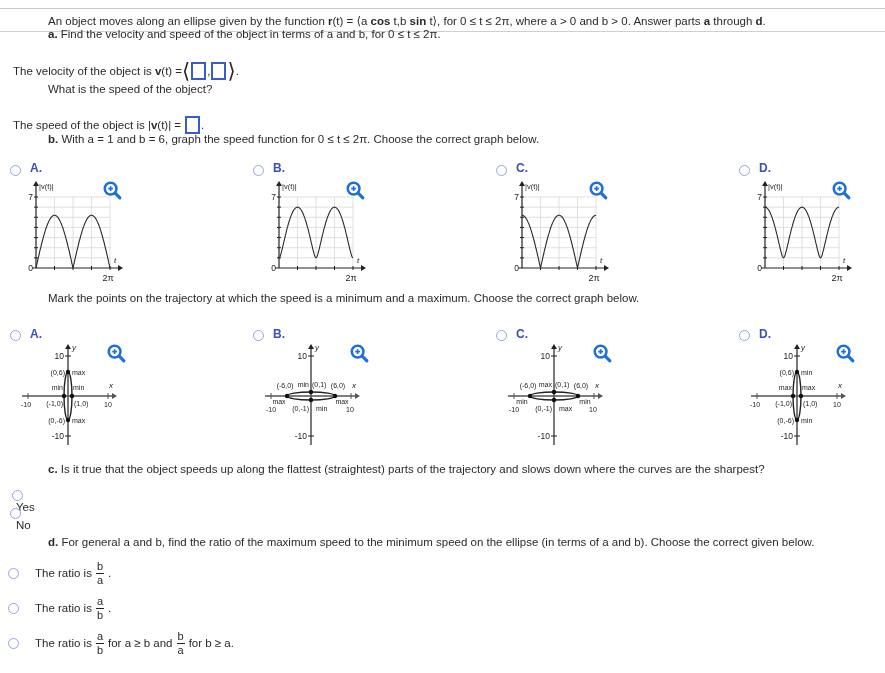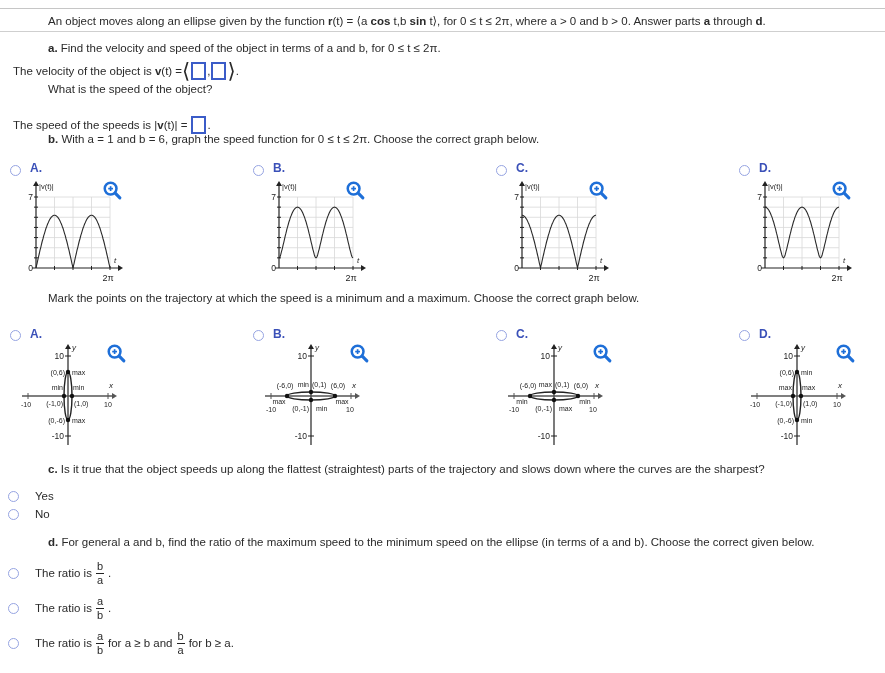--- a/index.html
+++ b/index.html
@@ -12,53 +12,53 @@
   .radio{display:inline-block;width:11px;height:11px;border:1.5px solid #96a4e2;border-radius:50%;
          background:#fff;box-sizing:border-box;flex:0 0 auto;}
   .opt{position:absolute;width:175px;height:132px;}
   .opt .radio{position:absolute;left:0;}
   .optletter{position:absolute;left:20px;top:-1px;font-weight:bold;font-size:12px;color:#3a50b8;}
   .gsvg{position:absolute;}
   .zoomicon{position:absolute;width:21px;height:21px;}
   .ansbox{display:inline-block;width:15px;height:18px;border:2px solid #3b5cc8;background:#fff;
           box-sizing:border-box;margin:0 1px;}
   .bigbr{font-size:21px;font-weight:400;line-height:18px;font-family:"DejaVu Sans",sans-serif;}
-  .copt{position:absolute;left:8px;display:flex;align-items:center;}
+  .copt{position:absolute;left:0;display:flex;align-items:center;flex-direction:column;}
   .copt .lbl{margin-left:16px;}
   .dopt{position:absolute;left:8px;display:flex;align-items:center;}
   .dopt .radio{margin-right:16px;}
   .frac{display:inline-flex;flex-direction:column;align-items:center;line-height:1.15;
         font-size:11px;margin:0 4px;vertical-align:middle;}
   .frac .num{border-bottom:1px solid #222;padding:0 1px;}
   .dtxt{white-space:pre;}
   svg text{fill:#1c1c1c;font-family:"Liberation Sans","DejaVu Sans",sans-serif;}
 </style>
 </head>
 <body>
 
 <div class="hr" style="top:8px"></div>
 <div class="line" style="top:14px"><span>An object moves along an ellipse given by the function </span><span class="b">r</span><span>(t) = </span><span>⟨a </span><span class="b">cos</span><span> t,b </span><span class="b">sin</span><span> t⟩, for 0 ≤ t ≤ 2π, where a &gt; 0 and b &gt; 0. Answer parts </span><span class="b">a</span><span> through </span><span class="b">d</span><span>.</span></div>
 <div class="hr" style="top:31px;background:#cfcfcf"></div>
 
-<div class="line" style="top:42px"><span class="b">a.</span><span> Find the velocity and speed of the object in terms of a and b, for 0 ≤ t ≤ 2π.</span></div>
+<div class="line" style="top:28px"><span class="b">a.</span><span> Find the velocity and speed of the object in terms of a and b, for 0 ≤ t ≤ 2π.</span></div>
 
 <div class="flexline" style="top:59px;height:24px">
   <span><span>The velocity of the object is </span><span class="b">v</span><span>(t) = </span></span>
   <span class="bigbr">⟨</span>
   <span class="ansbox"></span>
   <span>,</span>
   <span class="ansbox"></span>
   <span class="bigbr">⟩</span>
   <span>.</span>
 </div>
 
 <div class="line" style="top:83px">What is the speed of the object?</div>
 
 <div class="flexline" style="top:113px;height:24px">
-  <span><span>The speed of the speeds is |</span><span class="b">v</span><span>(t)| =</span></span>
+  <span><span>The speed of the object is |</span><span class="b">v</span><span>(t)| =</span></span>
   <span class="ansbox" style="margin-left:4px"></span>
   <span>.</span>
 </div>
 
 <div class="line" style="top:133px"><span class="b">b.</span><span> With a = 1 and b = 6, graph the speed function for 0 ≤ t ≤ 2π. Choose the correct graph below.</span></div>
 
 <div class="opt" style="left:10px;top:162px">
   <span class="radio" style="top:3px"></span>
   <span class="optletter">A.</span>
   <svg class="gsvg" style="left:8px;top:16px" width="112" height="110">

